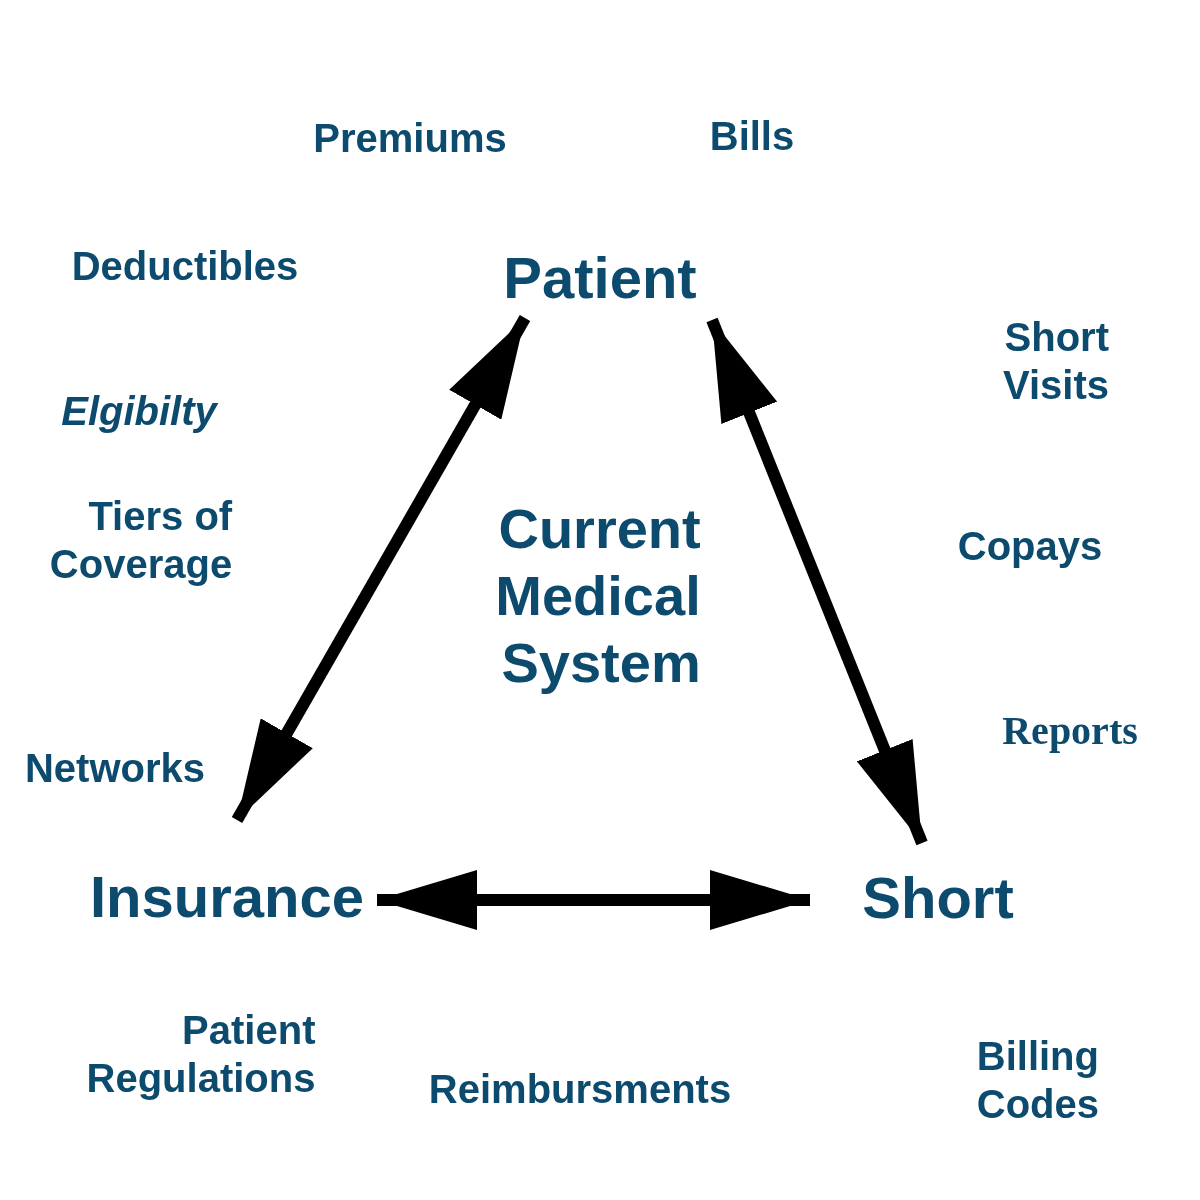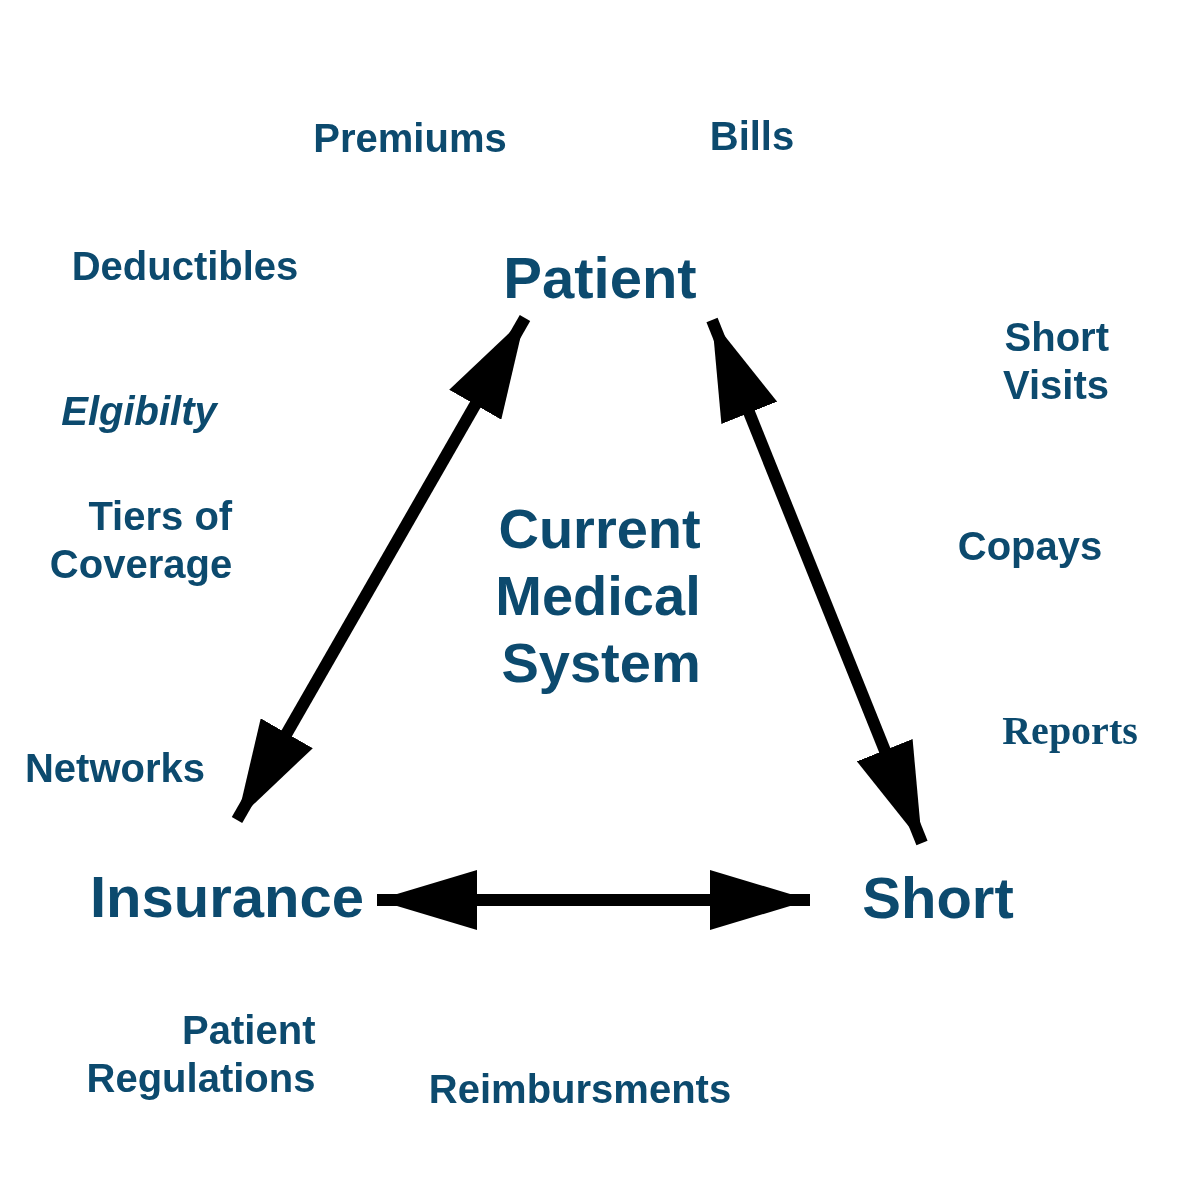--- a/index.html
+++ b/index.html
@@ -75,14 +75,15 @@
   <div class="label satellite" style="left:1018px; top:361px;">Short Visits</div>
   <div class="label satellite" style="left:139px; top:411px;font-style:italic;">Elgibilty</div>
   <div class="label satellite" style="left:141px; top:540px;">Tiers of
 Coverage</div>
   <div class="label satellite" style="left:1030px; top:546px;">Copays</div>
   <div class="label satellite" style="left:115px; top:735px;margin-top:33px;">Networks</div>
   <div class="label satellite" style="left:1070px; top:731px;font-family:Liberation Serif, serif;">Reports</div>
   <div class="label satellite" style="left:201px; top:1054px;">Patient
 Regulations</div>
   <div class="label satellite" style="left:580px; top:1089px;">Reimbursments</div>
+  <div class="label satellite" style="left:998px; top:1080px;">Billing Codes</div>
 
 </div>
 
 </body></html>

